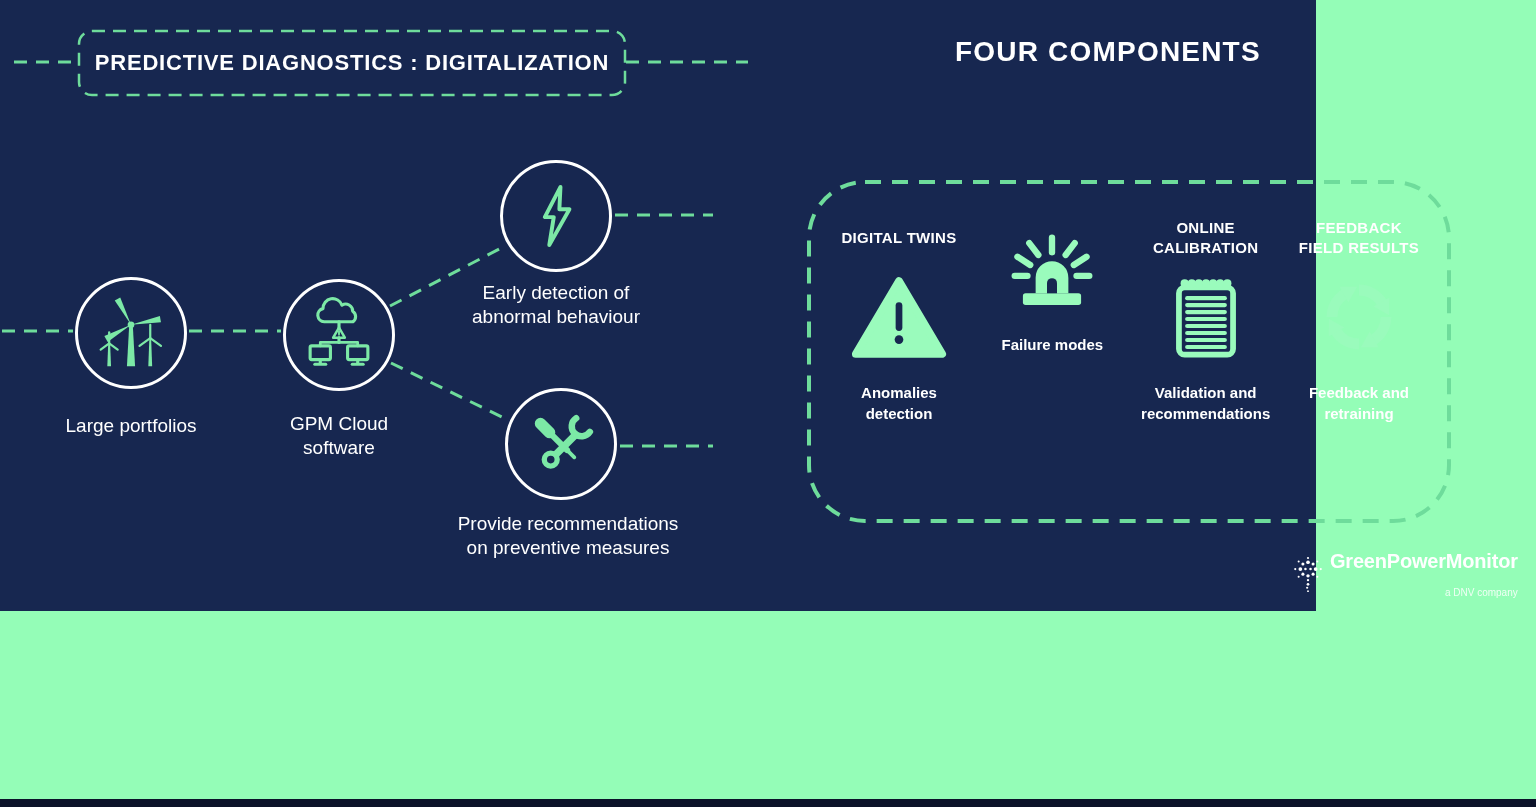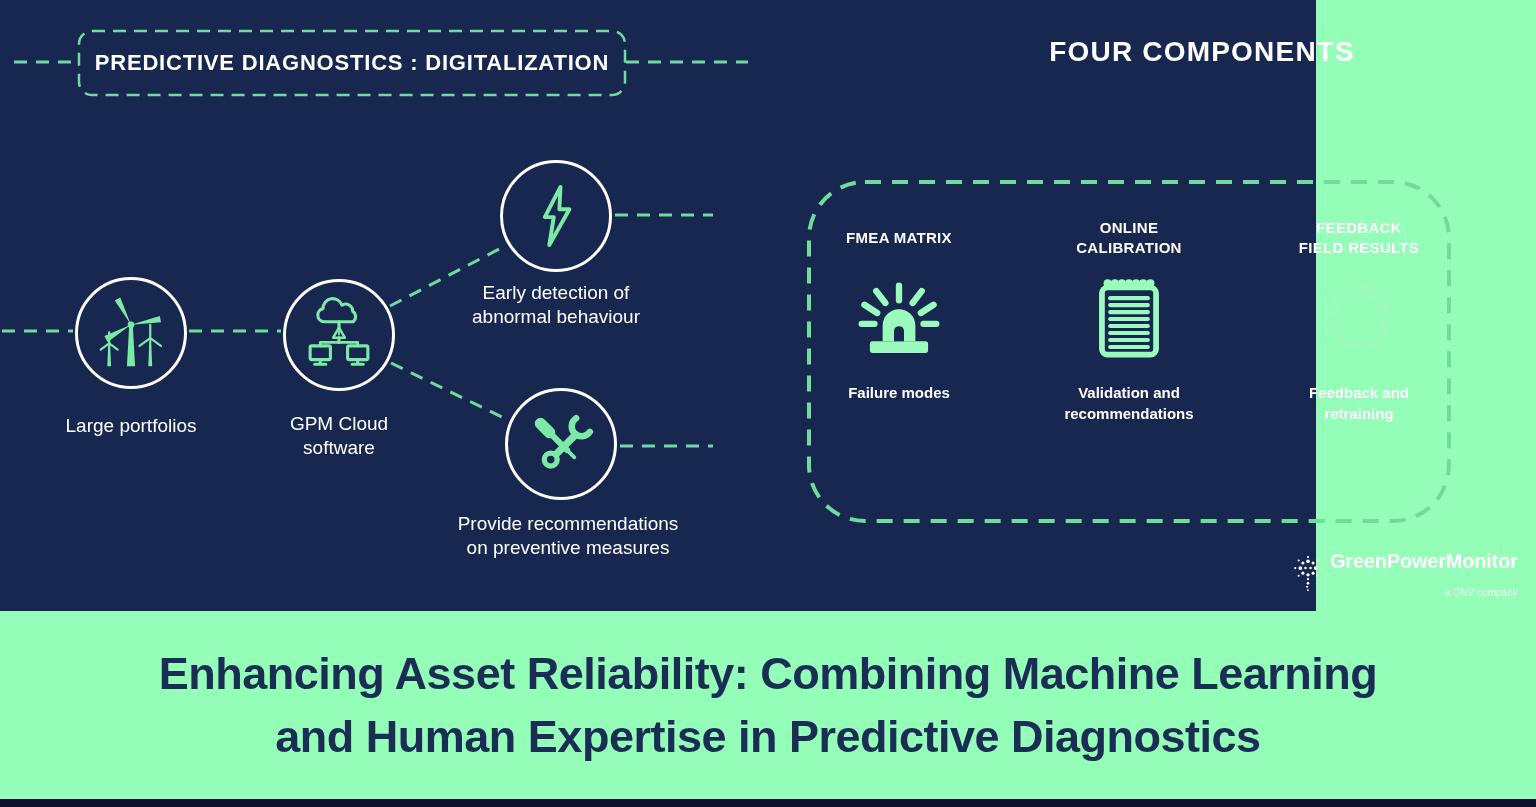--- a/index.html
+++ b/index.html
@@ -23,32 +23,32 @@
   .c3{left:500px;top:160px;width:112px;height:112px;}
   .c4{left:505px;top:388px;width:112px;height:112px;}
 
   .node-label{position:absolute;color:var(--white);font-weight:400;font-size:19px;
     line-height:1.28;text-align:center;white-space:pre-line;}
   .l1{left:31px;top:414px;width:200px;}
   .l2{left:269px;top:412px;width:140px;}
   .l3{left:446px;top:281px;width:220px;}
   .l4{left:440px;top:512px;width:256px;}
 
-  .fc-heading{position:absolute;left:955px;top:36px;width:400px;text-align:right;
+  .fc-heading{position:absolute;left:955px;top:36px;width:400px;text-align:left;
     color:var(--white);font-size:28px;font-weight:600;letter-spacing:1.2px;}
   .fc-box{position:absolute;left:807px;top:180px;width:644px;height:343px;
     display:flex;justify-content:space-between;padding:34px 16px 0;box-sizing:border-box;}
   .fc-col{width:152px;display:flex;flex-direction:column;align-items:center;}
   .fc-title{height:48px;display:flex;align-items:center;justify-content:center;text-align:center;
     color:var(--white);font-weight:700;font-size:15px;line-height:1.35;letter-spacing:.3px;white-space:pre-line;}
   .fc-icon{height:102px;display:flex;align-items:center;justify-content:center;margin-top:4px;}
   .fc-caption{margin-top:14px;color:var(--white);font-weight:700;font-size:15px;
     line-height:1.4;text-align:center;white-space:pre-line;}
 
-  .logo{position:absolute;left:1291px;top:550px;display:flex;align-items:center;gap:5px;color:var(--white);}
+  .logo{position:absolute;left:1291px;top:550px;display:flex;align-items:flex-end;gap:5px;color:var(--white);}
   .logo-text{display:flex;flex-direction:column;align-items:flex-end;}
   .logo-name{font-size:20px;font-weight:700;letter-spacing:-.2px;white-space:nowrap;}
   .logo-tagline{font-size:10px;margin-top:14px;opacity:.85;white-space:nowrap;}
 
   .green-band{position:absolute;left:0;top:611px;width:1536px;height:188px;background:var(--band);
     display:flex;align-items:center;justify-content:center;}
   .headline{text-align:center;color:var(--headline);font-weight:700;font-size:45px;
     line-height:1.4;letter-spacing:-.5px;}
   .bottom-strip{position:absolute;left:0;top:799px;width:1536px;height:8px;background:var(--strip);}
 </style>
@@ -136,23 +136,34 @@
     <div class="node-label l2">GPM Cloud
 software</div>
     <div class="node-label l3">Early detection of
 abnormal behaviour</div>
     <div class="node-label l4">Provide recommendations
 on preventive measures</div>
 
     <div class="fc-heading">FOUR COMPONENTS</div>
 
     <div class="fc-box">
-
-      <div class="fc-col">
-        <div class="fc-title">FMEA MATRIX</div>
+      <div class="fc-col">
+        <div class="fc-title">DIGITAL TWINS</div>
+        <div class="fc-icon">
+          <svg width="96" height="85" viewBox="0 0 100 88">
+            <path d="M50 6 L95 82 H5 Z" fill="#9afbbc" stroke="#9afbbc" stroke-width="8" stroke-linejoin="round"></path>
+            <rect x="46.5" y="28" width="7" height="30" rx="3.5" fill="#172750"></rect>
+            <circle cx="50" cy="67" r="4.5" fill="#172750"></circle>
+          </svg>
+        </div>
+        <div class="fc-caption">Anomalies
+detection</div>
+      </div>
+
+      <div class="fc-col">
         <div class="fc-icon">
           <svg width="100" height="91" viewBox="0 0 110 100">
             <g fill="#9afbbc">
               <rect x="23" y="76" width="64" height="13" rx="3"></rect>
               <path d="M37 76 V59 a18 18 0 0 1 36 0 V76 Z"></path>
             </g>
             <path d="M49.5 76 V65 a5.5 5.5 0 0 1 11 0 V76 Z" fill="#172750"></path>
             <g stroke="#9afbbc" stroke-width="7" stroke-linecap="round">
               <path d="M55 31 V15"></path>
               <path d="M40 34 L30 21"></path>
@@ -260,21 +271,15 @@
             <circle cx="20" cy="42" r="1.1"></circle>
         </g>
       </svg>
       <div class="logo-text">
         <span class="logo-name">GreenPowerMonitor</span>
         <span class="logo-tagline">a DNV company</span>
       </div>
     </div>
   </div>
 
-  <div class="green-band">
-    <div class="headline">
-      <div>Enhancing Asset Reliability: Combining Machine Learning</div>
-      <div>and Human Expertise in Predictive Diagnostics</div>
-    </div>
-  </div>
 
   <div class="bottom-strip"></div>
 </div>
 
 </body></html>

